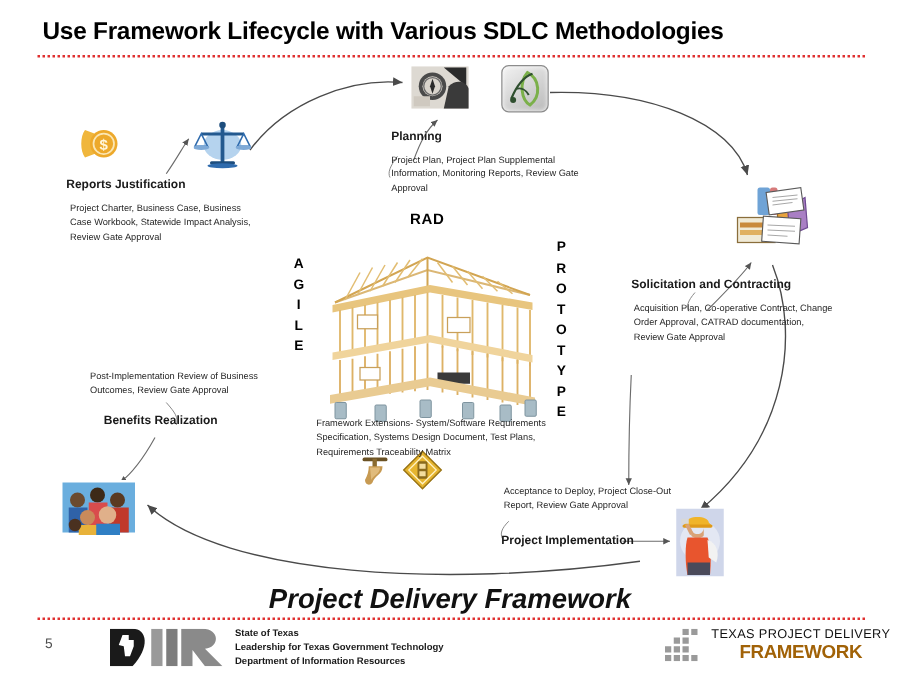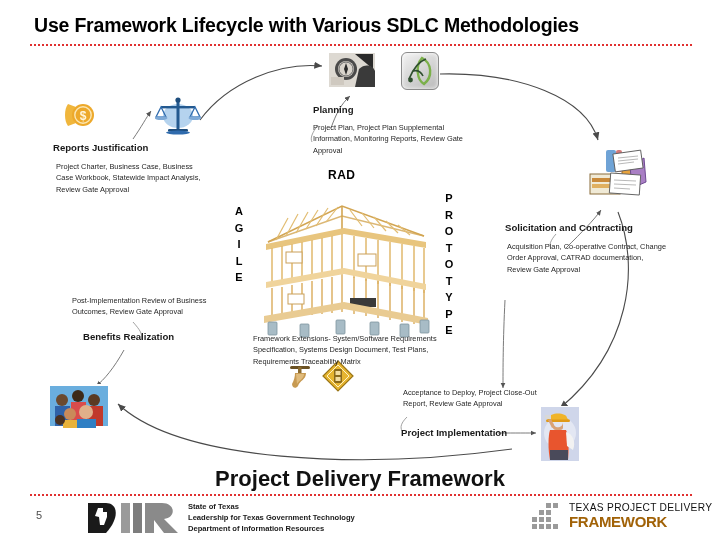--- a/index.html
+++ b/index.html
@@ -43,32 +43,32 @@
     position:absolute;font-size:11px;font-weight:bold;color:#000;
     line-height:16.5px;text-align:center;width:14px;
   }
   .center-caption{
     position:absolute;font-size:7.4px;color:#262626;line-height:1.55;
   }
 
   
   .big-sub{
     position:absolute;left:0;top:466px;width:720px;text-align:center;
-    font-size:22px;font-weight:bold;color:#111;
+    font-size:22px;font-weight:bold;color:#111;font-style:italic;
   }
   .page-num{
     position:absolute;left:36px;top:509px;font-size:11px;color:#4d4d4d;
   }
   .dir-block{position:absolute;left:70px;top:502px;display:flex;align-items:center;padding-left:18px;}
   .dir-logo{position:relative;width:92px;height:30px;}
   .dir-text{
     margin-left:8px;font-size:7.6px;font-weight:bold;color:#1a1a1a;line-height:1.42;
     white-space:nowrap;
   }
-  .tpdf-block{position:absolute;left:532px;top:503px;display:flex;align-items:center;}
+  .tpdf-block{position:absolute;left:532px;top:503px;display:flex;align-items:center;text-align:center;}
   .tpdf-squares{width:34px;height:26px;position:relative;margin-right:3px;}
   .tpdf-words{line-height:1;}
   .tpdf-top{font-size:10.2px;letter-spacing:.3px;color:#111;font-weight:normal;}
   .tpdf-bot{font-size:15px;font-weight:bold;color:#a16207;letter-spacing:-0.3px;
             margin-top:1px;}
 
   
   .art{position:absolute;}
 
   

